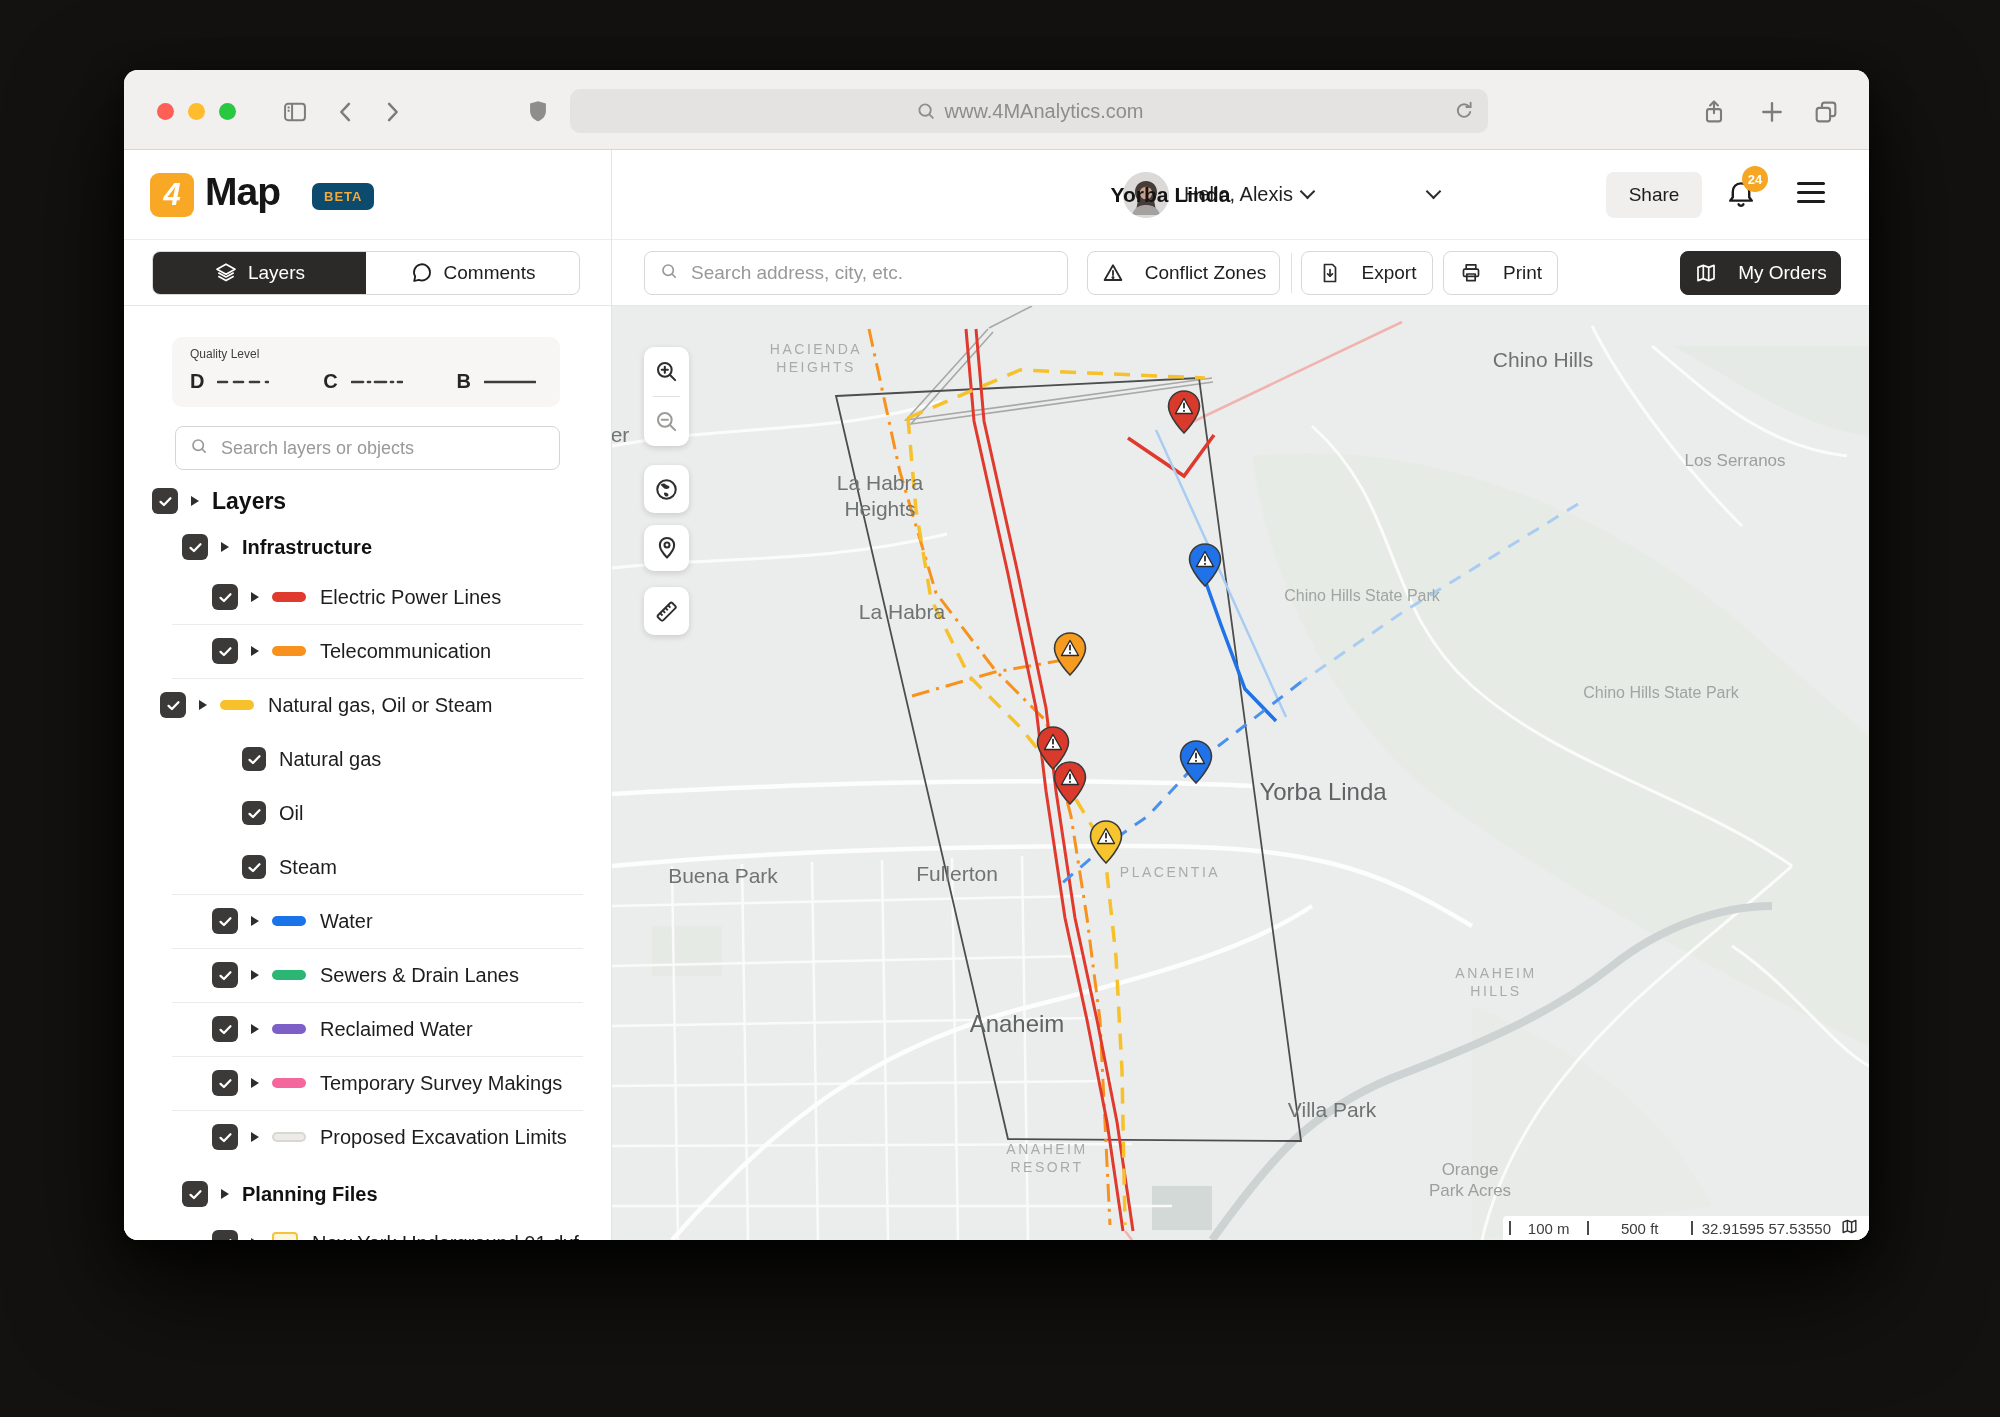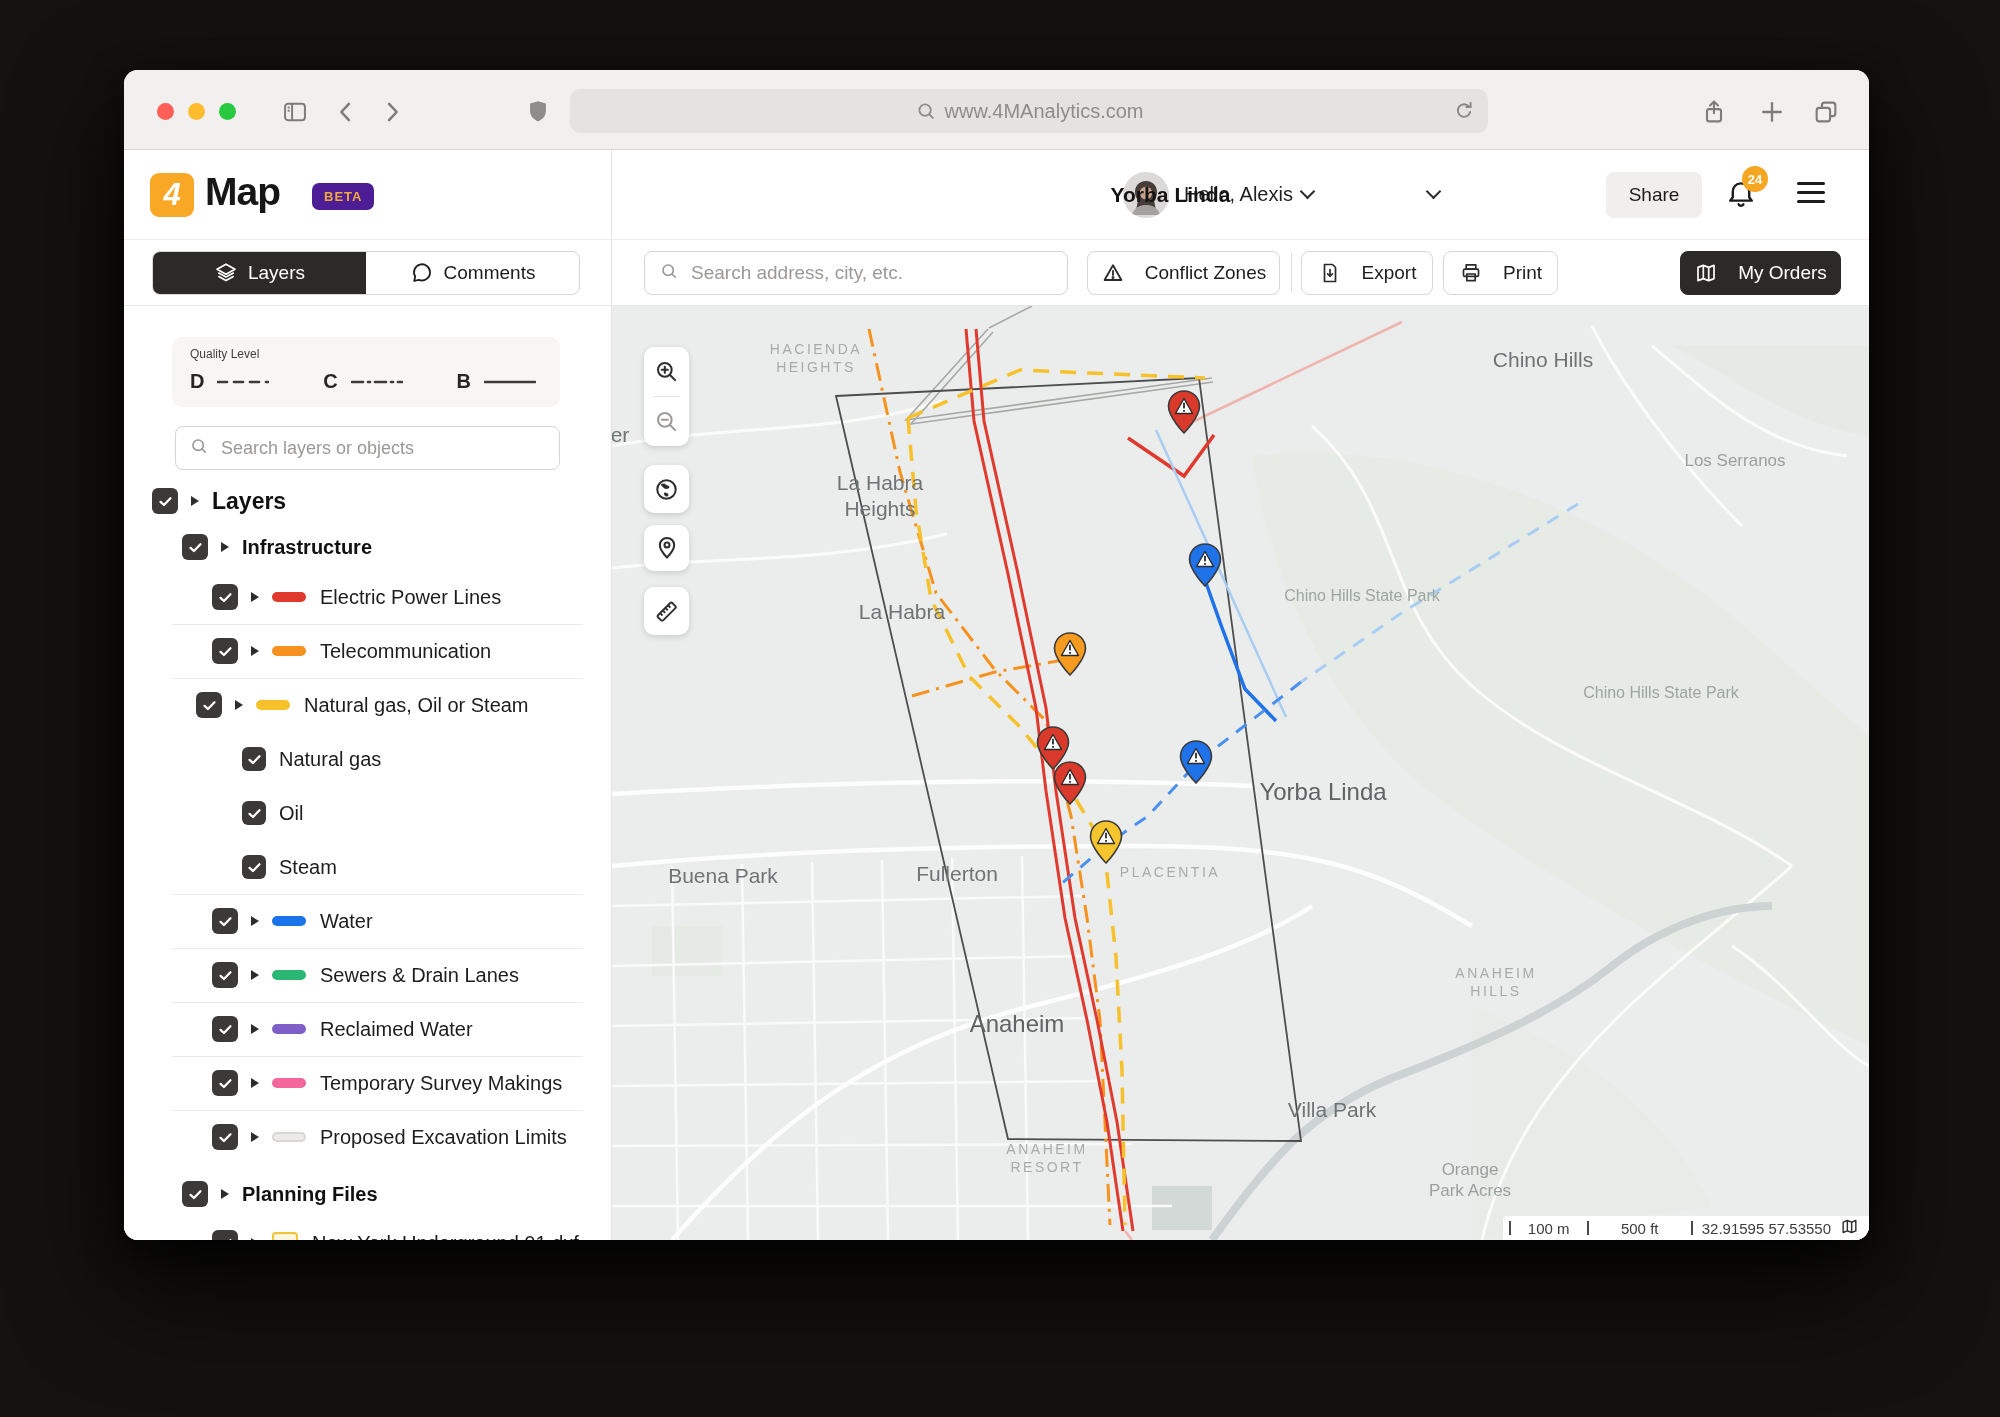--- a/index.html
+++ b/index.html
@@ -20,21 +20,21 @@
   
   .app{position:absolute;left:0;top:80px;right:0;bottom:0;background:#fff;}
   .sidebar-col{position:absolute;left:0;top:0;bottom:0;width:488px;border-right:1px solid #e7e5e3;background:#fff;overflow:hidden;}
   .right-col{position:absolute;left:488px;top:0;right:0;bottom:0;}
   .hdr-row{height:90px;border-bottom:1px solid #efedeb;position:relative;background:#fff;}
   .bar-row{height:66px;border-bottom:1px solid #e9e7e5;position:relative;background:#fff;}
   
   .logo-box{position:absolute;left:26px;top:23px;width:44px;height:44px;border-radius:9px;background:#f9a826;
     color:#fff;font-weight:800;font-style:italic;font-size:31px;display:flex;align-items:center;justify-content:center;}
   .logo-text{position:absolute;left:81px;top:20px;font-size:39px;font-weight:700;color:#161616;letter-spacing:-1px;}
-  .beta{position:absolute;left:188px;top:33px;background:#4c1d95;color:#f2a93b;font-size:13px;font-weight:700;
+  .beta{position:absolute;left:188px;top:33px;background:#0c4a6e;color:#f2a93b;font-size:13px;font-weight:700;
     letter-spacing:1px;padding:6px 12px;border-radius:7px;}
   
   .avatar{position:absolute;left:511px;top:22px;width:46px;height:46px;border-radius:50%;overflow:hidden;background:#d9d7d6;}
   .greet{position:absolute;left:572px;top:33px;font-size:20px;color:#1f1f1f;}
   .chev{display:inline-block;width:11px;height:11px;border-right:2px solid #2c2c2c;border-bottom:2px solid #2c2c2c;transform:rotate(45deg);}
   .greet-chev{position:absolute;left:690px;top:36px;}
   .loc{position:absolute;left:0;right:140px;top:33px;text-align:center;font-size:21px;font-weight:700;color:#141414;}
   .loc-chev{position:absolute;left:816px;top:36px;}
   .share-btn{position:absolute;left:994px;top:22px;width:96px;height:46px;border-radius:8px;background:#f1efee;
     display:flex;align-items:center;justify-content:center;font-size:19px;color:#1d1d1d;}
@@ -270,21 +270,21 @@
             <div class="tree-row divider" style="height: 54px; padding-left: 88px;">
               <span class="cbx">
                 <svg viewBox="0 0 24 24" width="17" height="17" fill="none" stroke="#fff" stroke-width="3.2" stroke-linecap="round" stroke-linejoin="round">
                   <polyline points="5,12.5 9.8,17 19,7.5"></polyline>
                 </svg>
               </span>
               <span class="arrow"></span>
               <span class="swatch-line" style="background: rgb(246, 146, 29);"></span>
               <span class="t-label">Telecommunication</span>
             </div>
-            <div class="tree-row divider" style="height: 54px; padding-left: 72px; align-items: center;">
+            <div class="tree-row divider" style="height: 54px; padding-left: 36px; align-items: center;">
               <span class="cbx">
                 <svg viewBox="0 0 24 24" width="17" height="17" fill="none" stroke="#fff" stroke-width="3.2" stroke-linecap="round" stroke-linejoin="round">
                   <polyline points="5,12.5 9.8,17 19,7.5"></polyline>
                 </svg>
               </span>
               <span class="arrow"></span>
               <span class="swatch-line" style="background: rgb(246, 193, 43);"></span>
               <span class="t-label">Natural gas, Oil or Steam</span>
             </div>
             <div class="tree-row" style="height: 54px; padding-left: 118px;">

